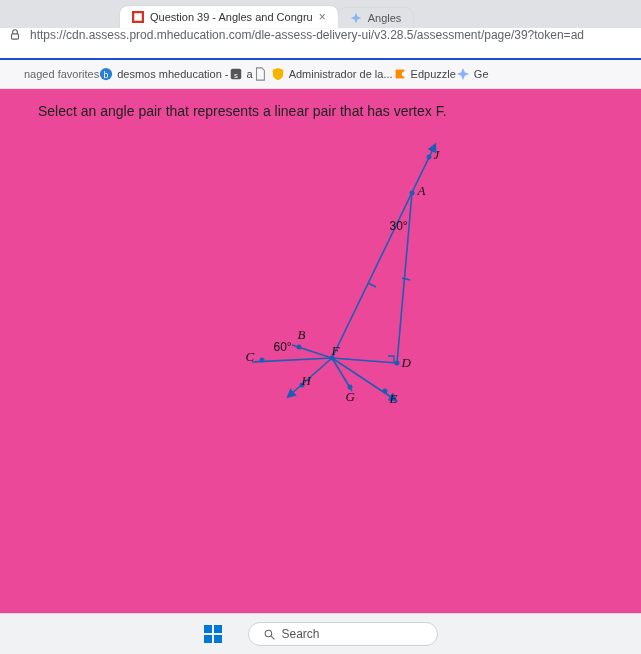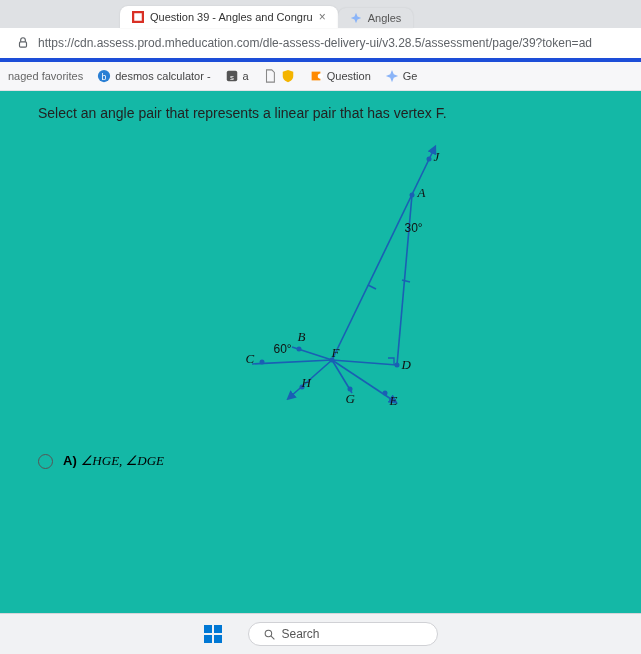--- a/index.html
+++ b/index.html
@@ -4,30 +4,30 @@
 <style>
   html,body{margin:0;padding:0;width:641px;height:654px;font-family:Arial,Helvetica,sans-serif;background:#e8e8ea;overflow:hidden}
   .screen{width:641px;height:654px;position:relative;background:#f5f5f7}
   
   .tab-strip{display:flex;align-items:flex-end;height:28px;background:#dfe1e4;padding-left:120px;gap:0}
   .tab{display:flex;align-items:center;gap:6px;background:#fff;border-radius:8px 8px 0 0;padding:4px 12px;font-size:11px;color:#333;box-shadow:0 0 2px rgba(0,0,0,.1);max-width:230px;white-space:nowrap;overflow:hidden}
   .tab.inactive{background:#dfe1e4;color:#555}
   .tab .close{color:#777;font-size:12px}
   .tab .fav{width:12px;height:12px;display:inline-block}
   
-  .addr-row{display:flex;align-items:center;height:30px;background:#fff;border-bottom:4px solid #1d4ed8;padding:0 16px;gap:8px}
+  .addr-row{display:flex;height:30px;background:#fff;border-bottom:2px solid #1d4ed8;padding:0 8px;gap:8px}
   .lock{width:14px;height:14px;display:flex;align-items:center;justify-content:center;color:#5f6368}
   .url{flex:1;font-size:12px;color:#5f6368;white-space:nowrap;overflow:hidden}
   
-  .bm-bar{display:flex;align-items:center;height:28px;background:#f7f7f9;border-bottom:1px solid #e2e2e6;padding:0 8px;gap:14px;font-size:11px;color:#444}
+  .bm-bar{display:flex;align-items:center;height:28px;background:#f7f7f9;border-bottom:1px solid #e2e2e6;padding:0 24px;gap:0;font-size:11px;color:#444}
   .bm-label{color:#666}
   .bm{display:flex;align-items:center;gap:4px;cursor:pointer}
   .bm .ico{width:14px;height:14px;display:inline-flex;align-items:center;justify-content:center}
   
-  .page{background:#14b8a6;height:540px;padding:10px 16px 0 38px;position:relative}
+  .page{background:#ec4899;height:540px;padding:10px 16px 0 38px;position:relative}
   .question{font-size:14px;color:#222;margin:4px 0 14px}
   .figure{position:relative;width:300px;height:300px;margin:8px auto 18px}
   .figure svg{position:absolute;inset:0}
   .pt-label{position:absolute;font-size:13px;font-style:italic;font-family:'Times New Roman',serif;color:#111}
   .ang-label{position:absolute;font-size:12px;color:#111}
   .options{margin-top:8px}
   .opt{display:flex;align-items:center;gap:10px;margin:8px 0;font-size:13px}
   .radio{width:13px;height:13px;border:1.5px solid #555;border-radius:50%;display:inline-block;flex:0 0 13px}
   .opt .letter{font-weight:bold;margin-right:4px}
   .angle-text{font-family:'Times New Roman',serif;font-style:italic}
@@ -74,21 +74,21 @@
 
 <div class="bm-bar">
   <span class="bm-label">naged favorites</span>
   <span class="bm">
     <span class="ico">
           <svg viewBox="0 0 16 16">
             <circle cx="8" cy="8" r="7" fill="#2a7fd4"></circle>
             <text x="8" y="12" font-size="10" text-anchor="middle" fill="#fff">b</text>
           </svg>
         </span>
-    <span>desmos calculator -</span>
+    <span>desmos mheducation -</span>
   </span>
   <span class="bm">
     <span class="ico">
           <svg viewBox="0 0 16 16">
             <rect x="2" y="2" width="12" height="12" rx="2" fill="#555"></rect>
             <text x="8" y="12" font-size="9" text-anchor="middle" fill="#fff">s</text>
           </svg>
         </span>
     <span>a</span>
   </span>
@@ -96,29 +96,30 @@
     <span class="ico">
           <svg viewBox="0 0 16 16">
             <path d="M4 1h6l3 3v11H4z" fill="none" stroke="#888" stroke-width="1.2"></path>
           </svg>
         </span>
     <span class="ico">
           <svg viewBox="0 0 16 16">
             <path d="M8 1l6 2v5c0 4-3 6-6 7-3-1-6-3-6-7V3z" fill="#f4b400"></path>
           </svg>
         </span>
+    <span>Administrador de la...</span>
   </span>
   <span class="bm">
     <span class="ico">
           <svg viewBox="0 0 16 16">
             <path d="M3 3h10v10H3z" fill="#ff8a00"></path>
             <circle cx="13" cy="8" r="3" fill="#fff"></circle>
           </svg>
         </span>
-    <span>Question</span>
+    <span>Edpuzzle</span>
   </span>
   <span class="bm">
     <span class="ico">
           <svg viewBox="0 0 16 16">
             <polygon points="8,1 10,6 15,8 10,10 8,15 6,10 1,8 6,6" fill="#8ab4f8"></polygon>
           </svg>
         </span>
     <span>Ge</span>
   </span>
 </div>
@@ -167,29 +168,25 @@
     </svg>
     <span class="pt-label" style="left:236px;top:50px">A</span>
     <span class="pt-label" style="left:116px;top:194px">B</span>
     <span class="pt-label" style="left:64px; top:216px">C</span>
     <span class="pt-label" style="left:220px;top:222px">D</span>
     <span class="pt-label" style="left:208px;top:258px">E</span>
     <span class="pt-label" style="left:150px;top:210px">F</span>
     <span class="pt-label" style="left:164px;top:256px">G</span>
     <span class="pt-label" style="left:120px;top:240px">H</span>
     <span class="pt-label" style="left:252px;top:14px">J</span>
-    <span class="ang-label" style="left:223px;top:86px">30°</span>
+    <span class="ang-label" style="left:208px;top:86px">30°</span>
     <span class="ang-label" style="left:92px; top:207px">60°</span>
   </div>
 
   <div class="options">
-    <label class="opt">
-      <span class="radio"></span>
-      <span><span class="letter">A)</span><span class="angle-text">∠HGE, ∠DGE</span></span>
-    </label>
   </div>
 </div>
 
 <div class="taskbar">
   <span class="win-logo">
     <svg viewBox="0 0 18 18">
           <rect x="0" y="0" width="8" height="8" fill="#0078d4"></rect>
           <rect x="10" y="0" width="8" height="8" fill="#0078d4"></rect>
           <rect x="0" y="10" width="8" height="8" fill="#0078d4"></rect>
           <rect x="10" y="10" width="8" height="8" fill="#0078d4"></rect>

